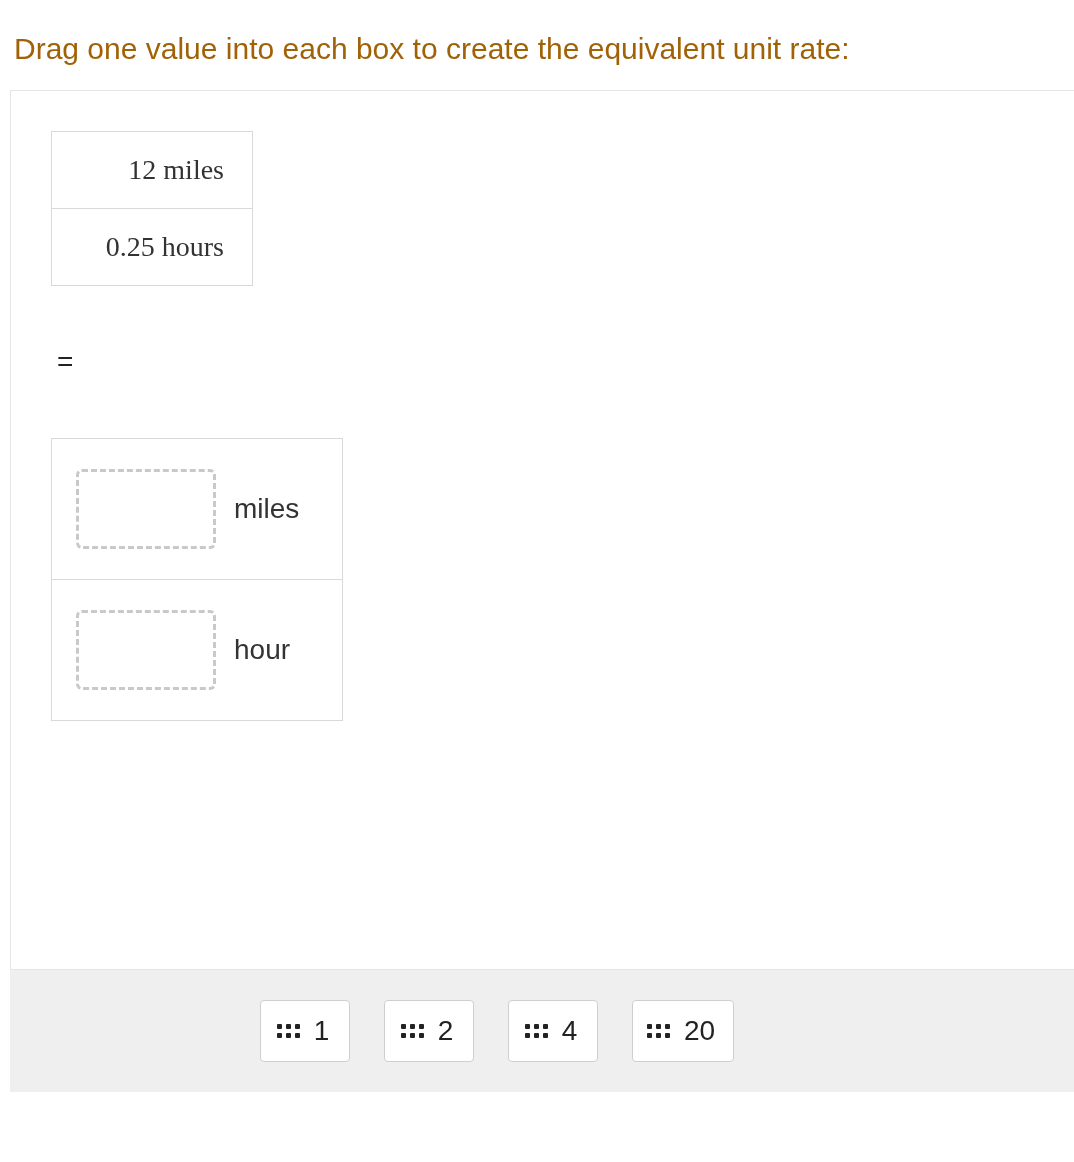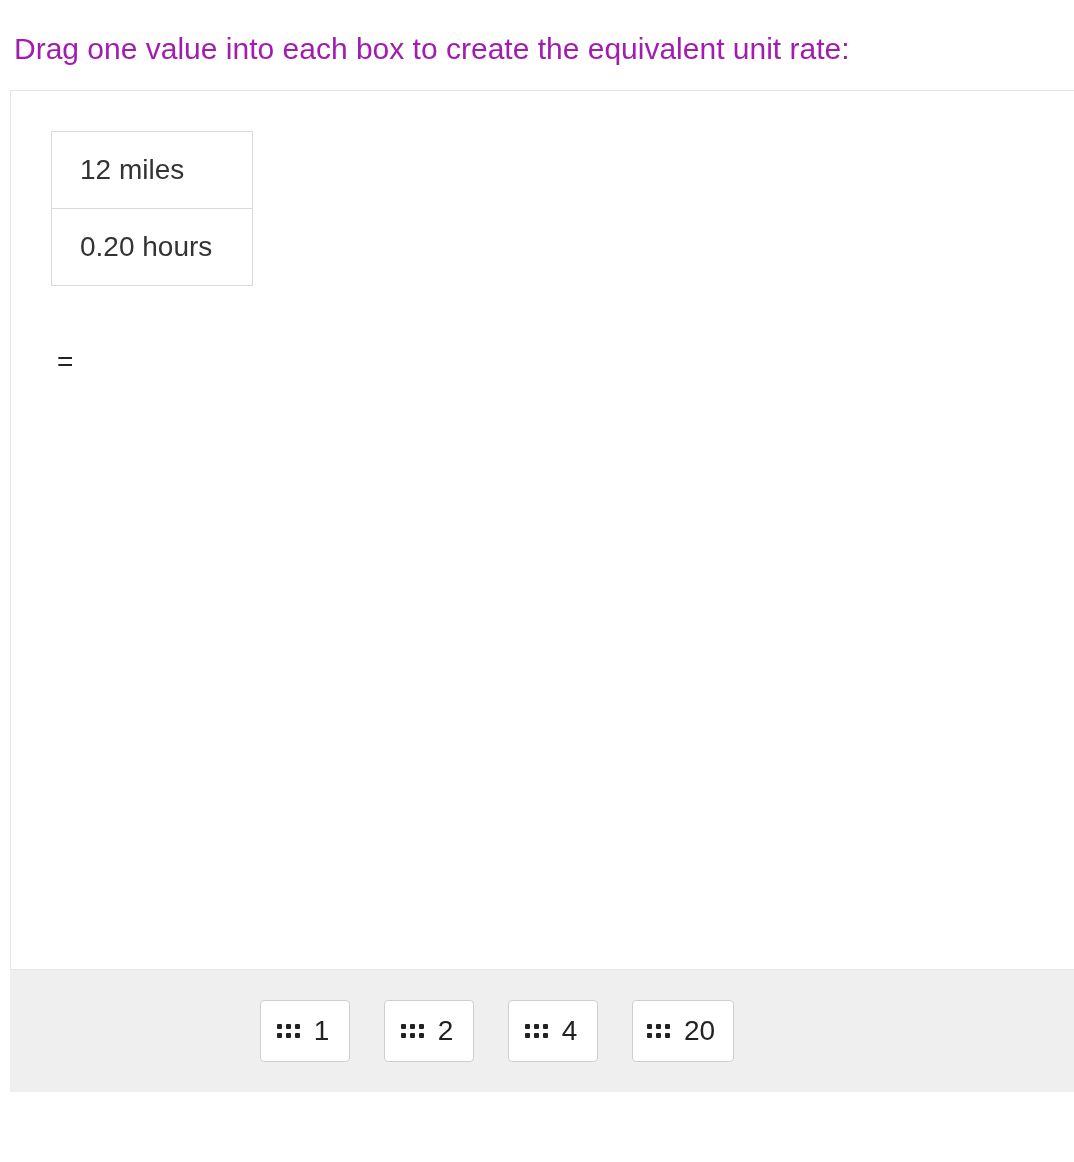--- a/index.html
+++ b/index.html
@@ -7,40 +7,41 @@
       margin: 0;
       font-family: -apple-system, BlinkMacSystemFont, "Segoe UI", Helvetica, Arial, sans-serif;
       font-size: 28px;
       color: #3b3b3b;
       background: #fff;
       width: 1074px;
     }
     .prompt {
       padding: 32px 14px 24px 14px;
       font-size: 30px;
-      color: #a21caf;
+      color: #a16207;
     }
     .workspace {
       border: 1px solid #e5e5e5;
       border-right: none;
       padding: 40px;
       min-height: 880px;
       position: relative;
       margin-left: 10px;
     }
     .fraction-box {
       display: inline-block;
       border: 1px solid #d9d9d9;
     }
     .fraction-cell {
       min-width: 200px;
       padding: 22px 28px;
-      text-align: left;
+      text-align: right;
       font-size: 28px;
       color: #333;
+      font-family: Liberation Serif, serif;
     }
     .fraction-cell + .fraction-cell {
       border-top: 1px solid #d9d9d9;
     }
     .equals {
       font-size: 28px;
       margin: 60px 0 60px 6px;
       color: #222;
     }
     .answer-box {
@@ -101,25 +102,35 @@
   </style>
 </head>
 <body>
 
 <div class="prompt">Drag one value into each box to create the equivalent unit rate:</div>
 
 <div class="workspace">
 
   <div class="fraction-box">
     <div class="fraction-cell">12 miles</div>
-    <div class="fraction-cell">0.20 hours</div>
+    <div class="fraction-cell">0.25 hours</div>
   </div>
 
   <div class="equals">=</div>
 
+  <div class="answer-box">
+    <div class="answer-cell">
+      <div class="dropzone"></div>
+      <span class="unit-label">miles</span>
+    </div>
+    <div class="answer-cell">
+      <div class="dropzone"></div>
+      <span class="unit-label">hour</span>
+    </div>
+  </div>
 
 </div>
 
 <div class="tray">
   <div class="tile">
     <span class="grip">
         <span></span>
         <span></span>
         <span></span>
         <span></span>

